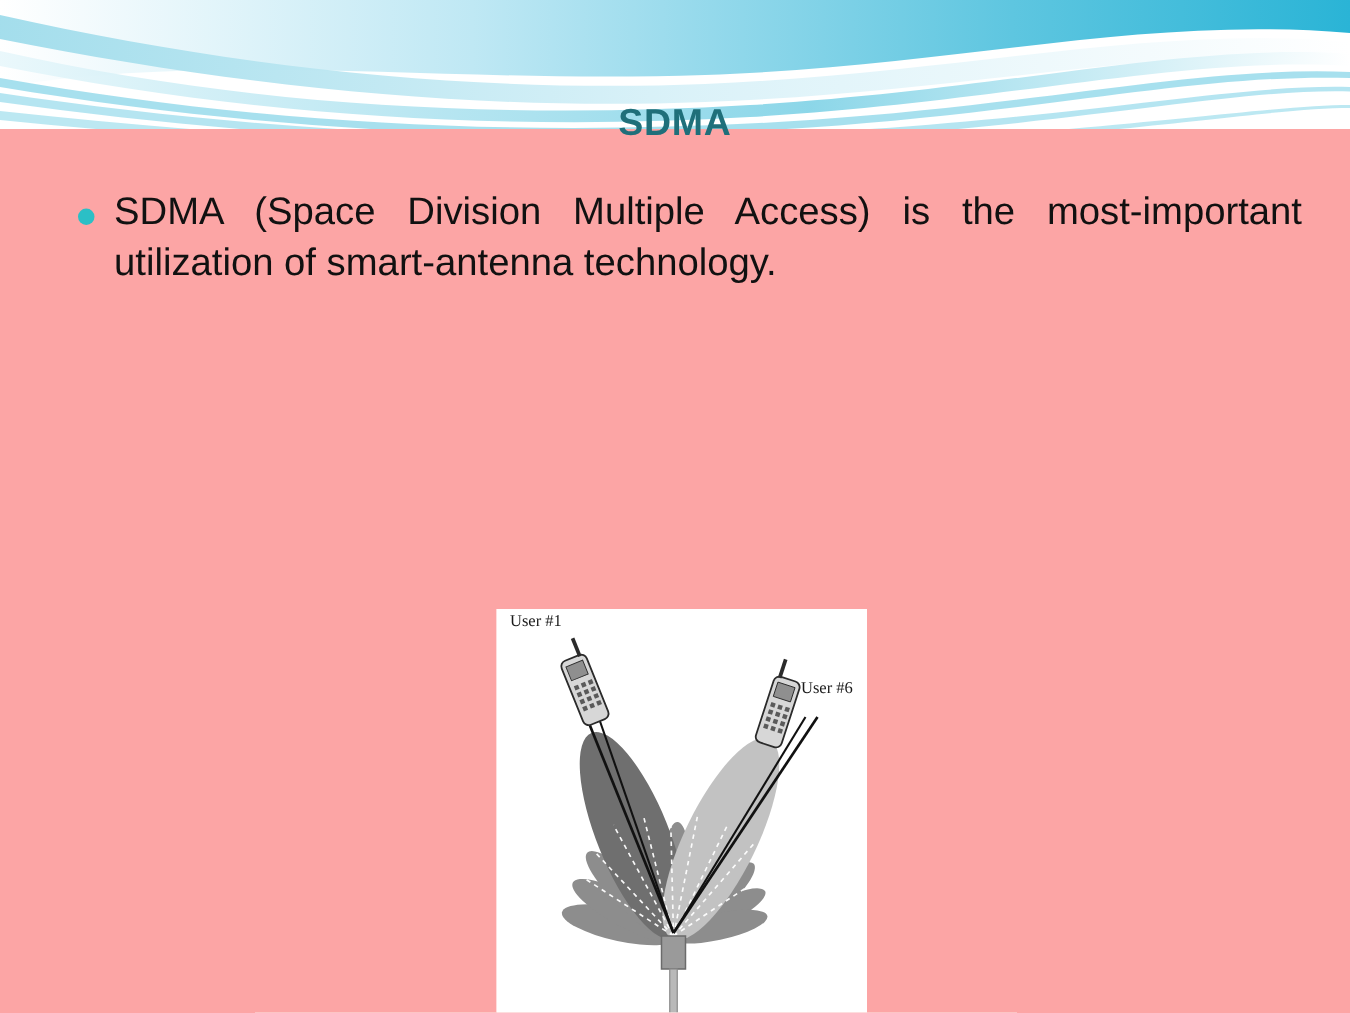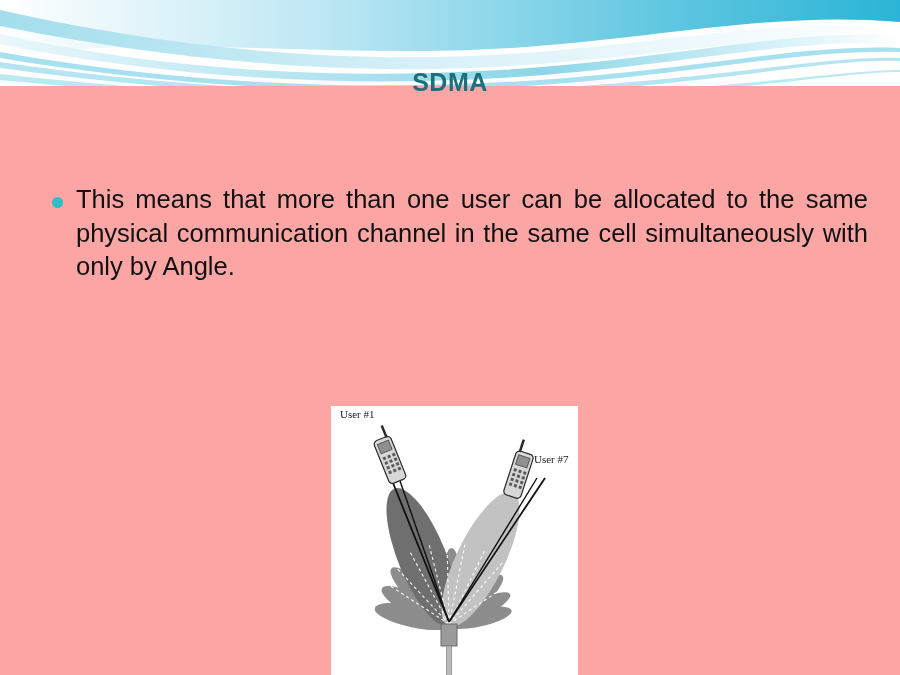--- a/index.html
+++ b/index.html
@@ -115,25 +115,25 @@
       <path d="M0,52 C180,84 360,92 540,80 C700,69 800,44 900,48 L900,52 C800,49 700,74 540,85 C360,97 180,88 0,58 Z" fill="#5ec6e0" opacity="0.55"></path>
       <path d="M0,62 C200,92 400,98 580,86 C740,75 830,56 900,58 L900,61 C830,59 740,79 580,91 C400,103 200,96 0,68 Z" fill="#2ab4d6" opacity="0.35"></path>
       <path d="M0,74 C220,98 420,104 600,94 C760,85 850,70 900,70 L900,72 C850,72 760,88 600,98 C420,108 220,102 0,80 Z" fill="#8fd9ea" opacity="0.6"></path>
     </svg>
   </div>
 
   <div class="slide-title">SDMA</div>
 
   <div class="bullets">
 
-
-    <div class="bullet" style="margin-top:58px;">
+    <div class="bullet">
       <span class="dot"></span>
-      <div class="text"> This means that more than one user can be allocated to the same physical communication channel in the same cell simultaneously with only by Angle.</div>
+      <div class="text">SDMA (Space Division Multiple Access) is the most-important utilization of smart-antenna technology.</div>
     </div>
+
 
   </div>
 
   <div class="figure">
     <svg width="247" height="273" viewBox="0 0 247 273">
       <rect x="0" y="0" width="247" height="273" fill="#ffffff"></rect>
       <g transform="translate(118,218)">
 
         <g fill="#8d8d8d">
           <ellipse cx="0" cy="-36" rx="11" ry="40" transform="rotate(-78)"></ellipse>
@@ -208,16 +208,16 @@
             <rect x="8" y="28" width="3" height="3"></rect>
             <rect x="13" y="28" width="3" height="3"></rect>
           <rect x="3" y="33" width="3" height="3"></rect>
             <rect x="8" y="33" width="3" height="3"></rect>
             <rect x="13" y="33" width="3" height="3"></rect>
         </g>
         <rect x="2" y="-12" width="2.5" height="13" fill="#2b2b2b"></rect>
       </g>
     </svg>
     <div class="fig-label user1">User #1</div>
-    <div class="fig-label user2">User #7</div>
+    <div class="fig-label user2">User #6</div>
   </div>
 
 </div>
 
 </body></html>

